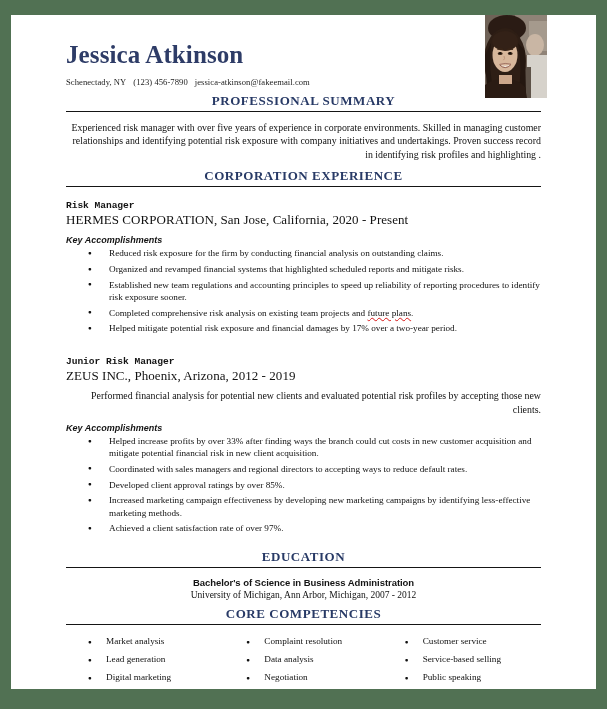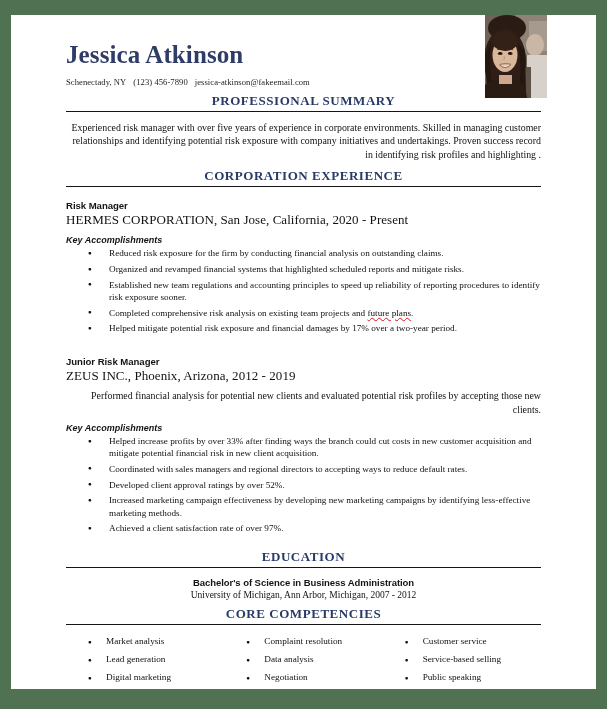--- a/index.html
+++ b/index.html
@@ -105,21 +105,21 @@
   .summary-block {
     padding-top: 3px;
     padding-bottom: 7px;
   }
 
   
   .job {
     padding-top: 7px;
   }
   .job-title {
-    font-family: Liberation Sans, sans-serif;
+    font-family: Liberation Mono, monospace;
     font-size: 9.6px;
     font-weight: bold;
     color: #141414;
     letter-spacing: -0.05px;
   }
   .job-company {
     font-size: 13px;
     color: #111111;
     margin-top: 1px;
     letter-spacing: 0.05px;
@@ -293,21 +293,21 @@
         <div class="spacer-md"></div>
 
         <div class="job">
           <div class="job-title">Junior Risk Manager</div>
           <div class="job-company">ZEUS INC., Phoenix, Arizona, 2012 - 2019</div>
           <div class="body-text job-desc">Performed financial analysis for potential new clients and evaluated potential risk profiles by accepting those new clients.</div>
           <div class="accomplishments-label">Key Accomplishments</div>
           <ul class="bullets">
               <li>Helped increase profits by over 33% after finding ways the branch could cut costs in new customer acquisition and mitigate potential financial risk in new client acquisition.</li>
               <li>Coordinated with sales managers and regional directors to accepting ways to reduce default rates.</li>
-              <li>Developed client approval ratings by over 52%.</li>
+              <li>Developed client approval ratings by over 85%.</li>
               <li>Increased marketing campaign effectiveness by developing new marketing campaigns by identifying less-effective marketing methods.</li>
               <li>Achieved a client satisfaction rate of over 97%.</li>
             </ul>
         </div>
       </div>
 
       <div class="spacer-md"></div>
 
       <div>
         <div class="section-head">EDUCATION</div>

